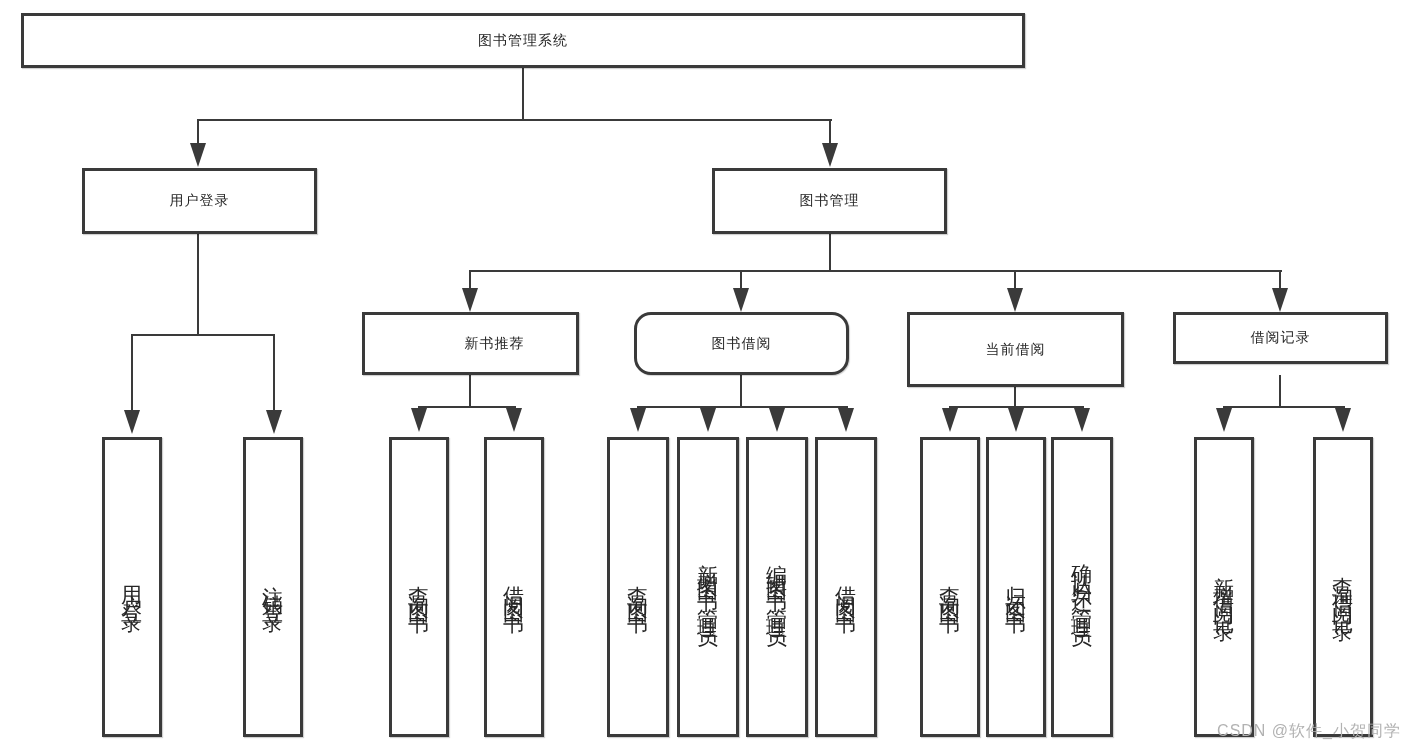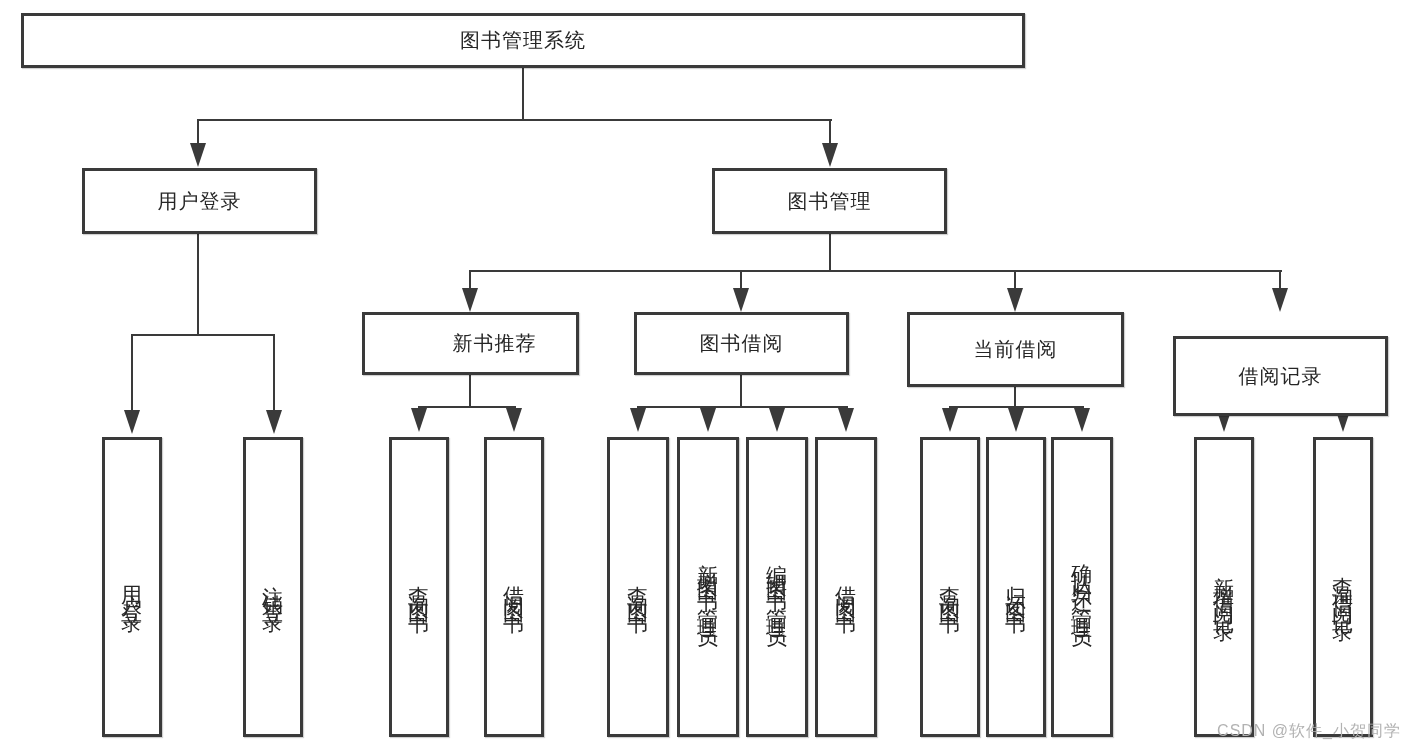--- a/index.html
+++ b/index.html
@@ -25,21 +25,21 @@
     position: absolute;
     border: 3px solid var(--line);
     background: #fff;
     display: flex;
     align-items: center;
     justify-content: center;
     color: var(--text);
     box-shadow: 1px 1px 1px rgba(0,0,0,0.18);
   }
   .box span {
-    font-size: 20px;
+    font-size: 14px;
     letter-spacing: 1px;
     white-space: nowrap;
   }
   .box.leaf span {
     writing-mode: vertical-rl;
     letter-spacing: 9px;
     font-size: 21px;
     line-height: 1;
     white-space: normal;
   }
@@ -129,27 +129,27 @@
   <div class="box" style="left:82px; top:168px; width:235px; height:66px;">
     <span>用户登录</span>
   </div>
   <div class="box" style="left:712px; top:168px; width:235px; height:66px;">
     <span>图书管理</span>
   </div>
 
   <div class="box" style="left:362px; top:312px; width:217px; height:63px;padding-left:48px;">
     <span>新书推荐</span>
   </div>
-  <div class="box" style="left:634px; top:312px; width:215px; height:63px;">
+  <div class="box" style="left:634px; top:312px; width:215px; height:63px;border-radius:17px;">
     <span>图书借阅</span>
   </div>
   <div class="box" style="left:907px; top:312px; width:217px; height:75px;">
     <span>当前借阅</span>
   </div>
-  <div class="box" style="left:1173px; top:312px; width:215px; height:80px;margin-top:24px;">
+  <div class="box" style="left:1173px; top:312px; width:215px; height:52px;">
     <span>借阅记录</span>
   </div>
 
   <div class="box leaf" style="left:102px; top:437px; width:60px; height:300px;">
     <span>用户登录</span>
   </div>
   <div class="box leaf" style="left:243px; top:437px; width:60px; height:300px;">
     <span>注销登录</span>
   </div>
 

